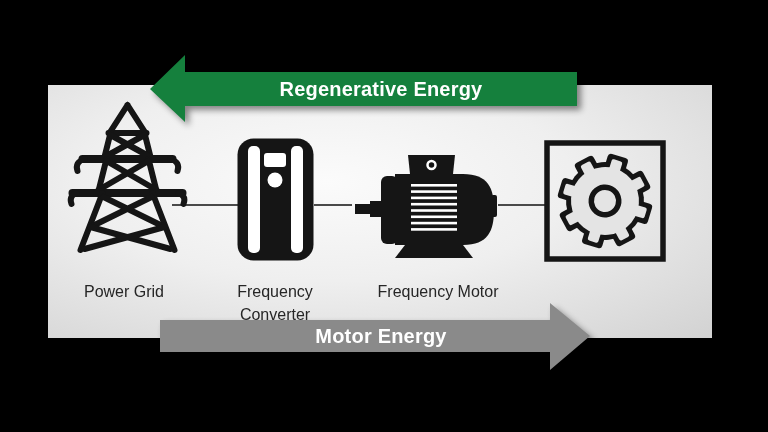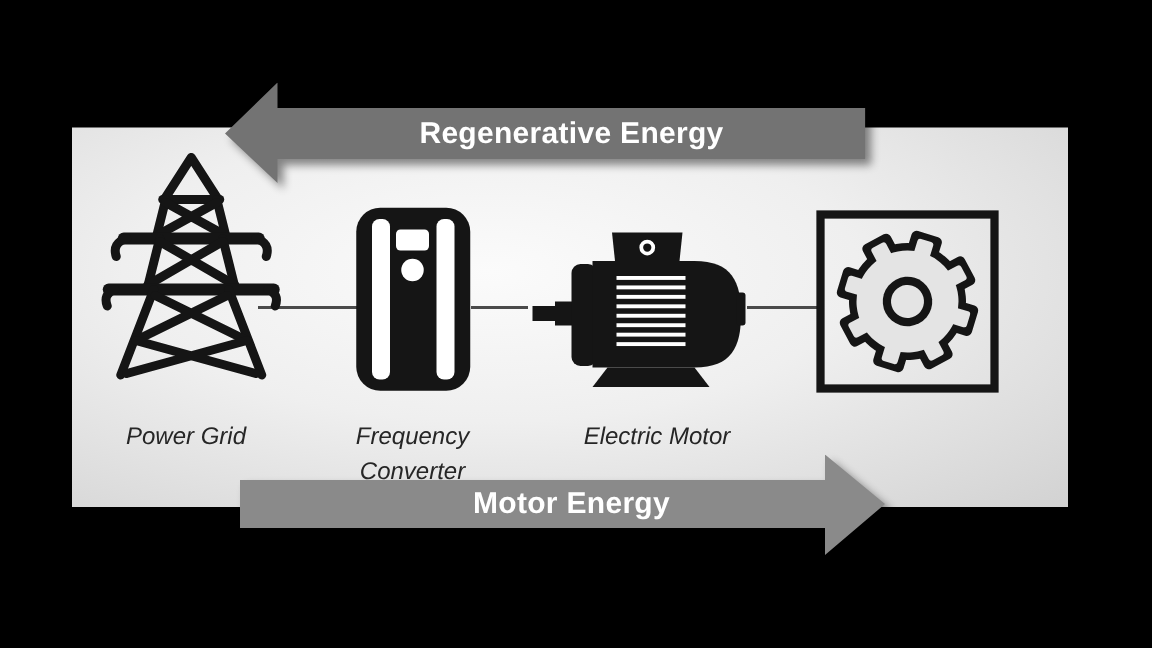--- a/index.html
+++ b/index.html
@@ -18,31 +18,31 @@
   .arrow-label{
     position:absolute;display:flex;align-items:center;justify-content:center;
     color:#fff;font-weight:bold;font-size:20px;letter-spacing:0.2px;white-space:nowrap;
   }
   .red-arrow .arrow-label{left:35px;top:17px;width:392px;height:34px;}
   .gray-arrow .arrow-label{left:26px;top:17px;width:390px;height:32px;}
   .node-icon{position:absolute;}
   .connector{position:absolute;top:204px;height:2px;background:#4a4a4a;}
   .node-label{
     position:absolute;top:280px;text-align:center;color:#262626;
-    font-size:16px;line-height:23px;font-style:italic;
+    font-size:16px;line-height:23px;
   }
 </style>
 </head>
 <body>
 
 <div class="stage">
   <div class="panel"></div>
 
   <div class="arrow-wrap" style="left:150px;top:55px;width:427px;height:67px">
-    <div class="arrow-shape red-arrow" style="background: #737373;">
+    <div class="arrow-shape red-arrow" style="background: #15803d;">
       <div class="arrow-label">Regenerative Energy</div>
     </div>
   </div>
 
   <div class="arrow-wrap" style="left:160px;top:303px;width:430px;height:67px">
     <div class="arrow-shape gray-arrow" style="background: rgb(138, 138, 138);">
       <div class="arrow-label">Motor Energy</div>
     </div>
   </div>
 
@@ -124,14 +124,14 @@
         <rect x="-5.5" y="-42.5" width="11" height="13" rx="2" transform="rotate(315)"></rect>
         <circle r="34"></circle>
       </g>
       <circle r="16.5" fill="#151515"></circle>
       <circle r="11" fill="#e4e4e4"></circle>
     </g>
   </svg>
 
   <div class="node-label" style="left:44px;width:160px">Power Grid</div>
   <div class="node-label" style="left:210px;width:130px">Frequency Converter</div>
-  <div class="node-label" style="left:358px;width:160px">Electric Motor</div>
+  <div class="node-label" style="left:358px;width:160px">Frequency Motor</div>
 </div>
 
 </body></html>

